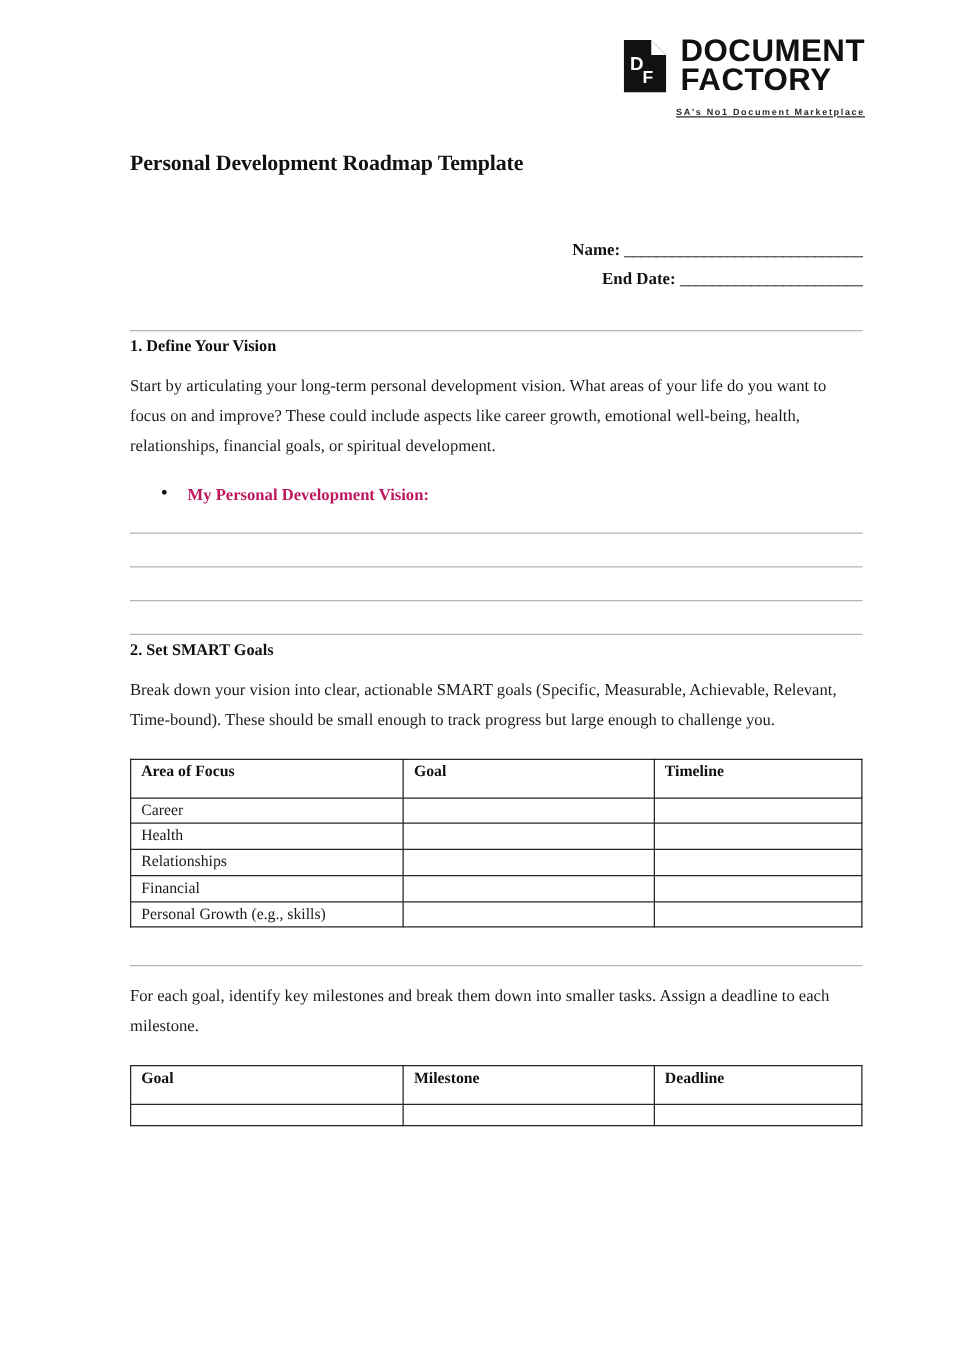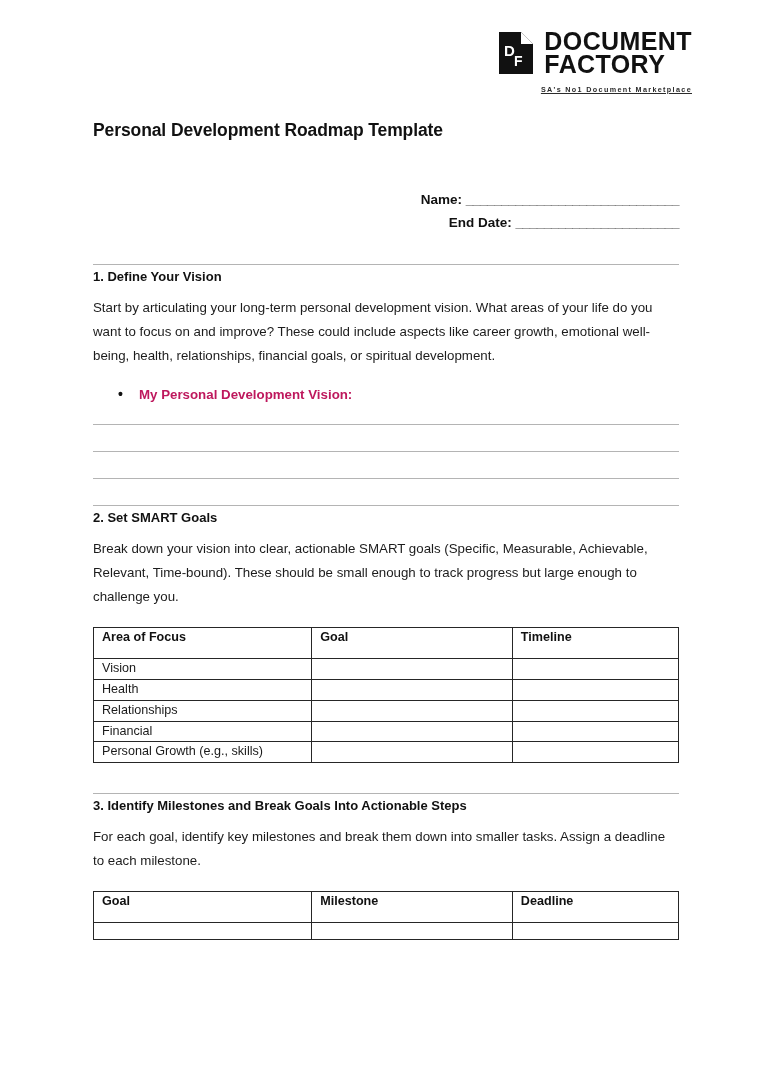--- a/index.html
+++ b/index.html
@@ -65,23 +65,24 @@
     letter-spacing: 1.35px;
     color: #2b2b2b;
     text-align: right;
     white-space: nowrap;
     text-decoration: underline;
   }
 
   
   .content {
     position: absolute;
-    left: 93px;
+    left: 104px;
     top: 0;
     width: 586px;
+    font-family: Liberation Serif, serif;
   }
 
   .doc-title {
     margin: 0;
     padding-top: 120px;
     font-size: 17.5px;
     font-weight: 700;
     letter-spacing: -0.1px;
     color: #111111;
   }
@@ -243,21 +244,21 @@
         </colgroup>
       <thead>
         <tr>
           <th>Area of Focus</th>
           <th>Goal</th>
           <th>Timeline</th>
         </tr>
       </thead>
       <tbody>
         <tr>
-          <td>Vision</td>
+          <td>Career</td>
           <td></td>
           <td></td>
         </tr>
         <tr>
           <td>Health</td>
           <td></td>
           <td></td>
         </tr>
         <tr>
           <td>Relationships</td>
@@ -272,21 +273,20 @@
         <tr>
           <td>Personal Growth (e.g., skills)</td>
           <td></td>
           <td></td>
         </tr>
       </tbody>
     </table>
 
     <hr class="rule rule-sec">
 
-    <div class="sec-head">3. Identify Milestones and Break Goals Into Actionable Steps</div>
     <div class="sec-body">For each goal, identify key milestones and break them down into smaller tasks. Assign a deadline to each milestone.</div>
 
     <table class="tbl">
       <colgroup>
           <col class="c1">
           <col class="c2">
           <col class="c3">
         </colgroup>
       <thead>
         <tr>

